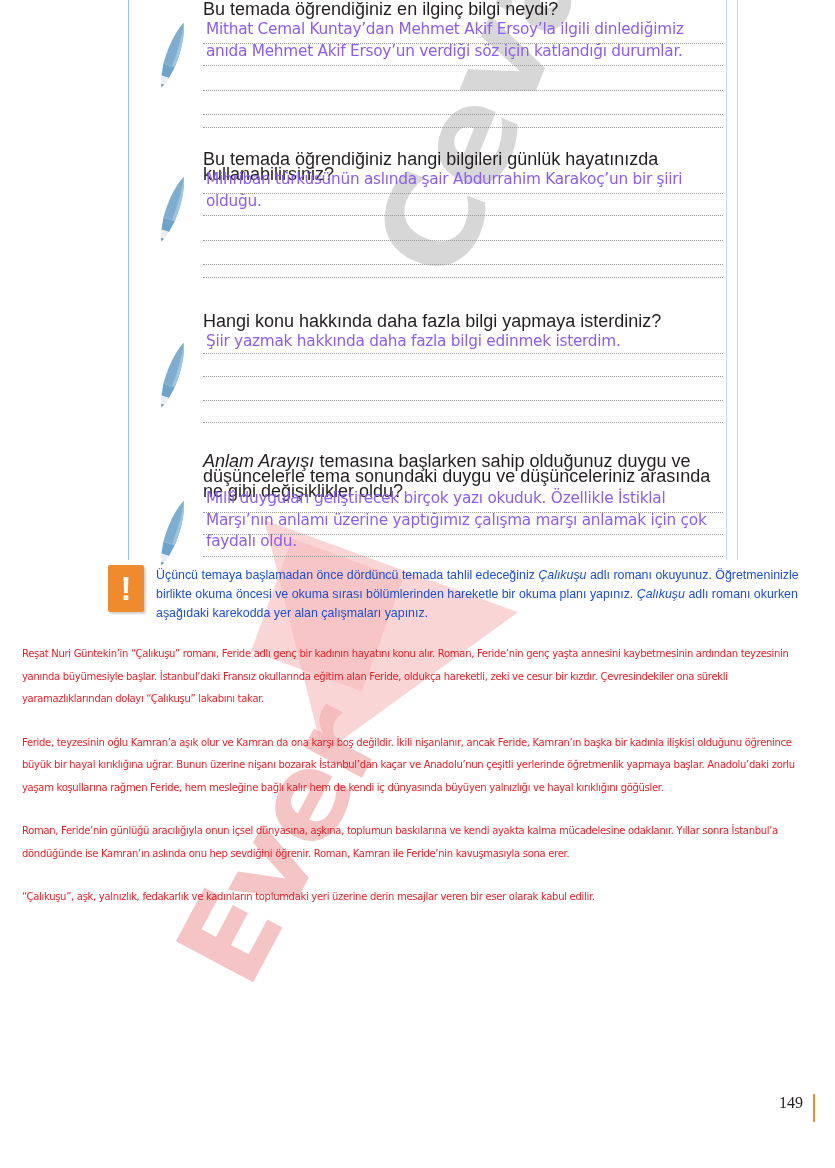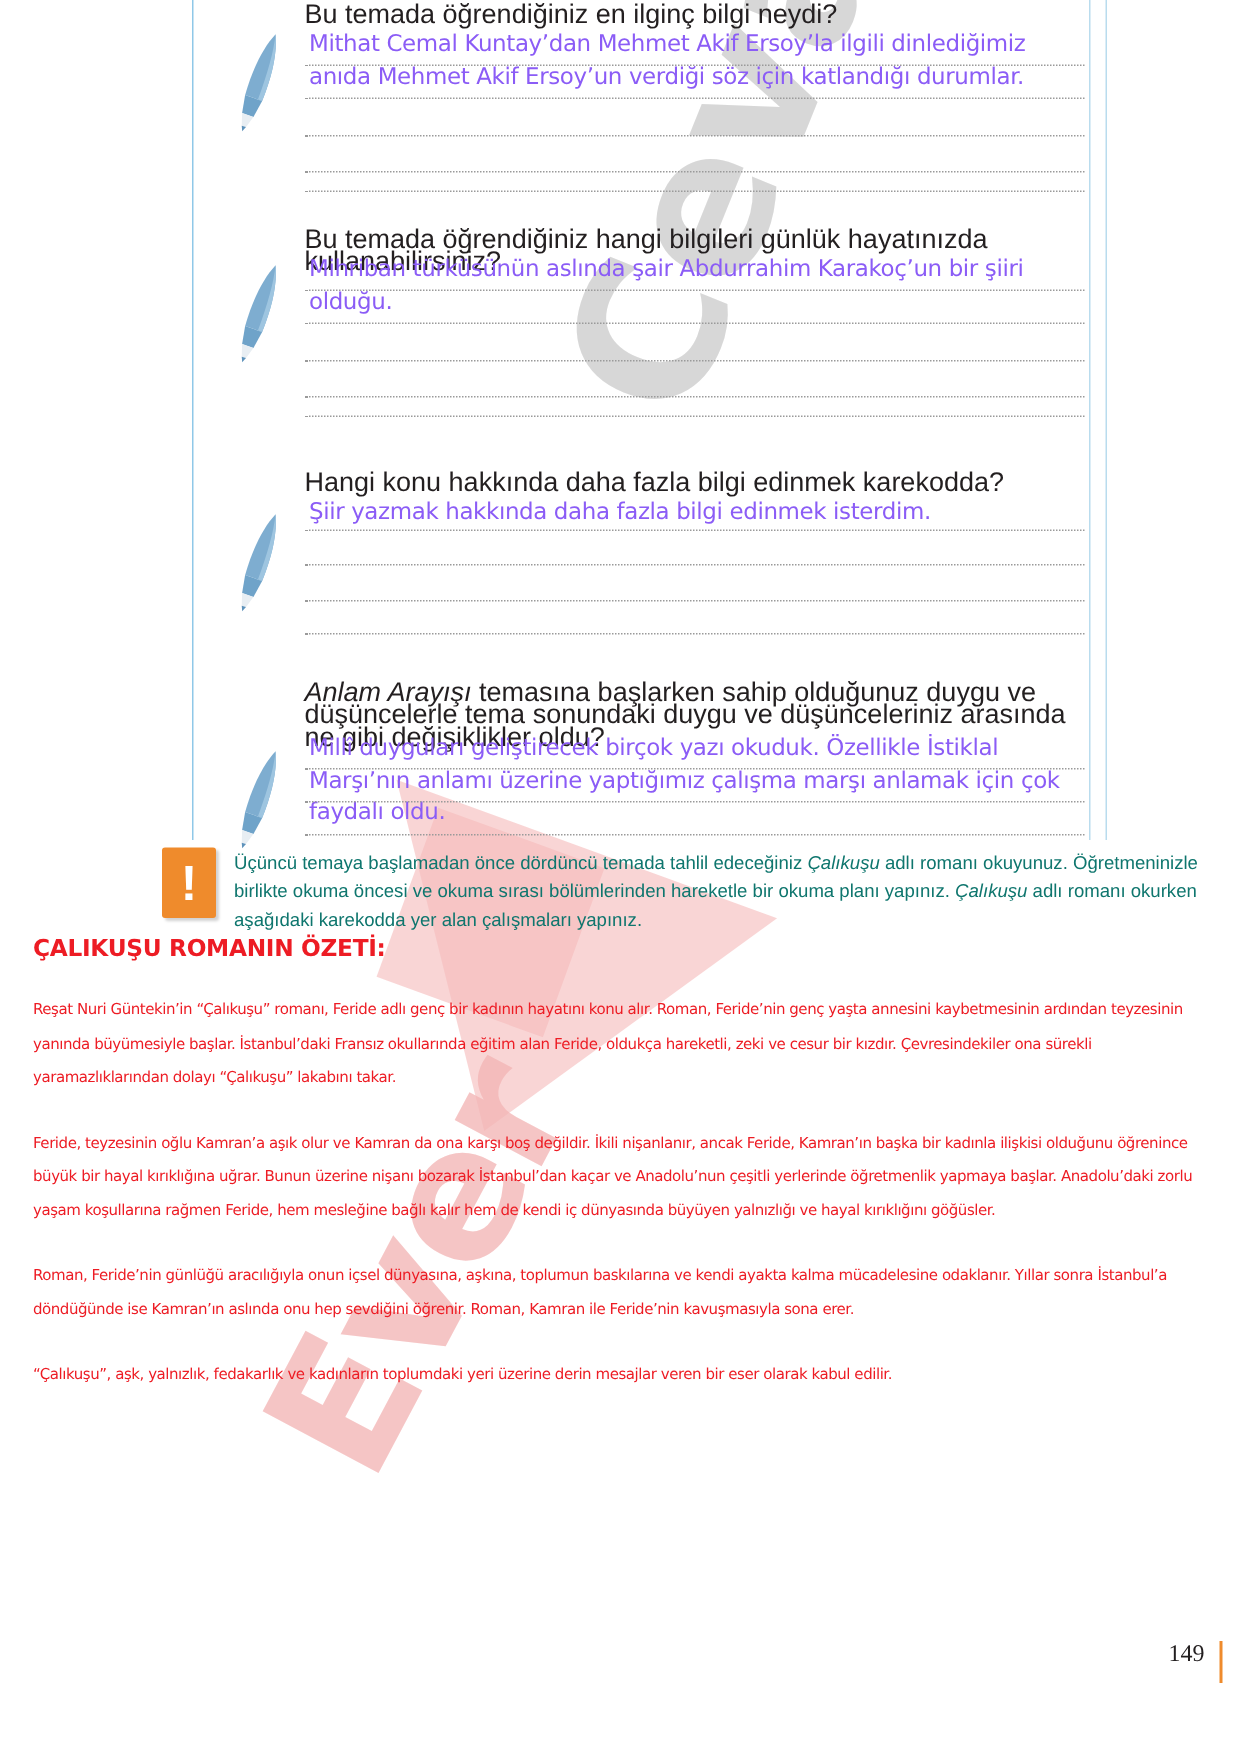--- a/index.html
+++ b/index.html
@@ -168,21 +168,21 @@
     color: #fff;
     font-family: "Liberation Sans", sans-serif;
     font-size: 33px;
     font-weight: 700;
     line-height: 37px;
   }
   .note-text {
     flex: 1 1 auto;
     font-size: 12.4px;
     line-height: 18.8px;
-    color: #0f766e;
+    color: #1d4ed8;
     padding-top: 1px;
   }
   .note-text em { font-style: italic; }
 
   
   .summary {
     position: absolute;
     left: 22px;
     top: 622px;
     width: 790px;
@@ -297,21 +297,21 @@
       <svg viewBox="0 0 40 72" width="40" height="72" aria-hidden="true">
         <g transform="rotate(19 20 36)">
           <path d="M20 3 C25 14 27 30 26 48 L14 48 C13 30 15 14 20 3 Z" fill="#7eadd0"></path>
           <path d="M20 3 C22.5 14 23.5 30 23 48 L26 48 C27 30 25 14 20 3 Z" fill="#9ec5e0"></path>
           <path d="M14 48 L26 48 L24 60 L16 60 Z" fill="#6fa3c9"></path>
           <path d="M16 60 L24 60 L21.5 68 L18.5 68 Z" fill="#e8eef3"></path>
           <path d="M18.5 68 L21.5 68 L20 71.5 Z" fill="#5e92bb"></path>
         </g>
       </svg>
     </div>
-    <div class="qtext" style="top:2px;">Hangi konu hakkında daha fazla bilgi edinmek karekodda?</div>
+    <div class="qtext" style="top:2px;">Hangi konu hakkında daha fazla bilgi yapmaya isterdiniz?</div>
     <div class="answer" style="top:19px;">Şiir yazmak hakkında daha fazla bilgi edinmek isterdim.</div>
     <div class="lines">
       <div class="ln" style="top:41px"></div>
       <div class="ln" style="top:64px"></div>
       <div class="ln" style="top:88px"></div>
       <div class="ln" style="top:110px"></div>
     </div>
   </div>
 
   <div class="qblock" style="top:452px;">
@@ -338,21 +338,20 @@
 </div>
 
 <div class="notebox">
   <div class="warn-icon">
     <div class="bang">!</div>
   </div>
   <div class="note-text"><span>Üçüncü temaya başlamadan önce dördüncü temada tahlil edeceğiniz </span><em>Çalıkuşu</em><span> adlı romanı okuyunuz. Öğretmeninizle birlikte okuma öncesi ve okuma sırası bölümlerinden hareketle bir okuma planı yapınız. </span><em>Çalıkuşu</em><span> adlı romanı okurken aşağıdaki karekodda yer alan çalışmaları yapınız.</span></div>
 </div>
 
 <div class="summary">
-  <div class="sum-title">ÇALIKUŞU ROMANIN ÖZETİ:</div>
   <div class="sum-p">Reşat Nuri Güntekin’in “Çalıkuşu” romanı, Feride adlı genç bir kadının hayatını konu alır. Roman, Feride’nin genç yaşta annesini kaybetmesinin ardından teyzesinin yanında büyümesiyle başlar. İstanbul’daki Fransız okullarında eğitim alan Feride, oldukça hareketli, zeki ve cesur bir kızdır. Çevresindekiler ona sürekli yaramazlıklarından dolayı “Çalıkuşu” lakabını takar.</div>
   <div class="sum-p">Feride, teyzesinin oğlu Kamran’a aşık olur ve Kamran da ona karşı boş değildir. İkili nişanlanır, ancak Feride, Kamran’ın başka bir kadınla ilişkisi olduğunu öğrenince büyük bir hayal kırıklığına uğrar. Bunun üzerine nişanı bozarak İstanbul’dan kaçar ve Anadolu’nun çeşitli yerlerinde öğretmenlik yapmaya başlar. Anadolu’daki zorlu yaşam koşullarına rağmen Feride, hem mesleğine bağlı kalır hem de kendi iç dünyasında büyüyen yalnızlığı ve hayal kırıklığını göğüsler.</div>
   <div class="sum-p">Roman, Feride’nin günlüğü aracılığıyla onun içsel dünyasına, aşkına, toplumun baskılarına ve kendi ayakta kalma mücadelesine odaklanır. Yıllar sonra İstanbul’a döndüğünde ise Kamran’ın aslında onu hep sevdiğini öğrenir. Roman, Kamran ile Feride’nin kavuşmasıyla sona erer.</div>
   <div class="sum-p">“Çalıkuşu”, aşk, yalnızlık, fedakarlık ve kadınların toplumdaki yeri üzerine derin mesajlar veren bir eser olarak kabul edilir.</div>
 </div>
 
 <div class="footer">
   <div class="pagenum">149</div>
   <div class="footer-bar"></div>
 </div>

